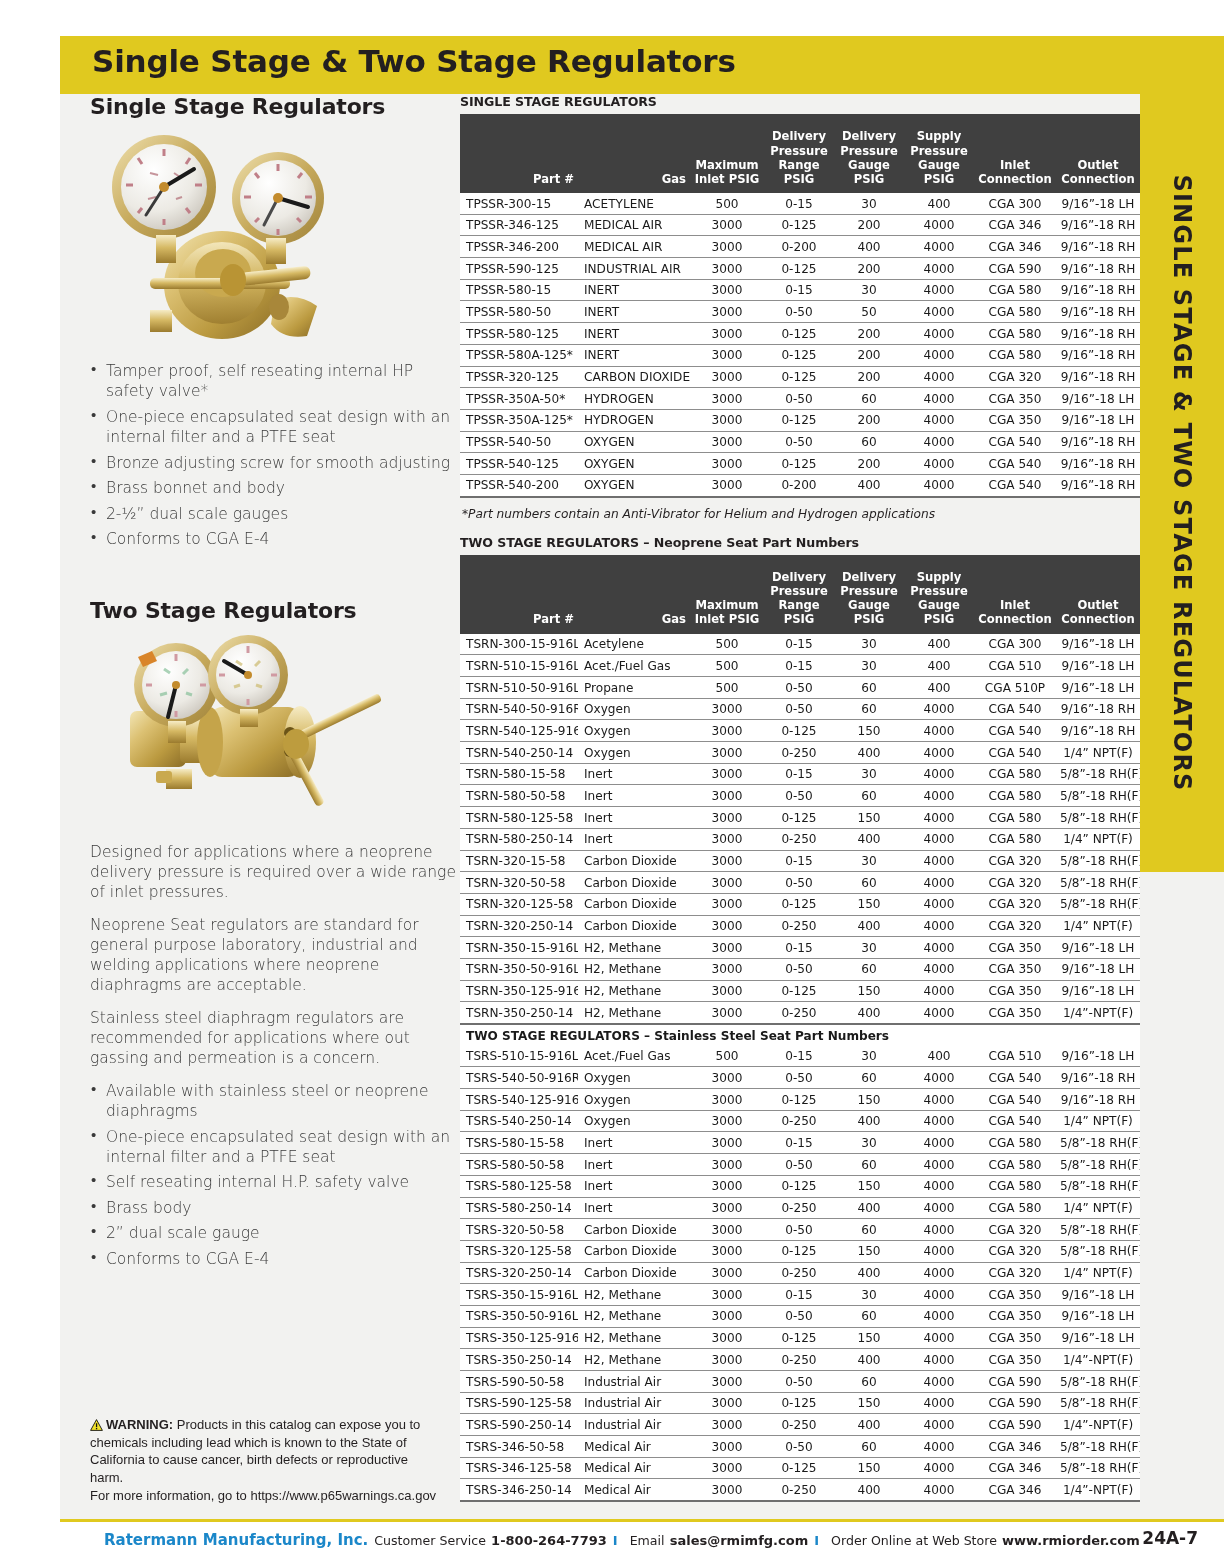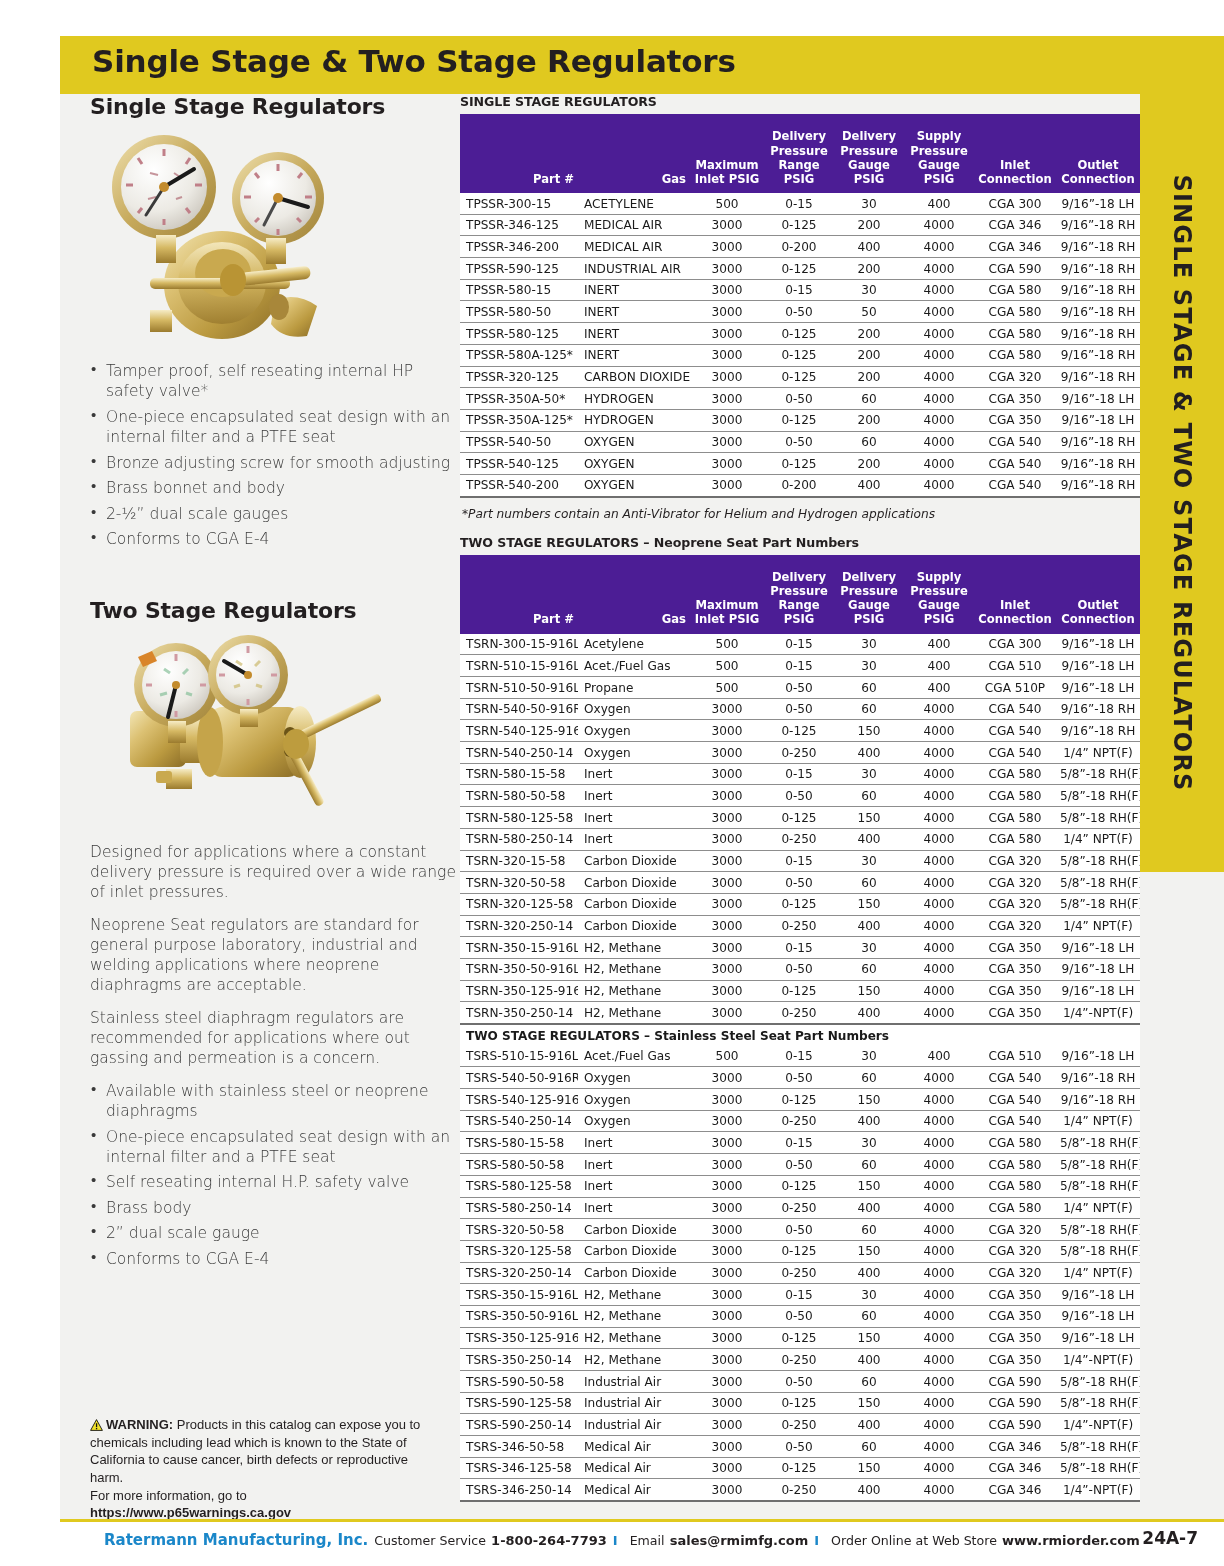--- a/index.html
+++ b/index.html
@@ -98,41 +98,41 @@
   
   .warn {
     position:absolute; left:30px; top:1322px; width:352px;
   }
   .warn-line {
     font-family:"Liberation Sans", sans-serif;
     font-size:13px; line-height:1.36; color:#231f20;
   }
   .warn-tri { display:inline-block; vertical-align:-2px; margin-right:3px; }
   .warn-label { font-weight:bold; }
-  .warn-url { font-weight:bold;margin-top:43px; }
+  .warn-url { font-weight:normal;margin-top:43px; }
 
   
   .right-col { position:absolute; left:400px; top:0px; width:680px; }
 
   .tbl-caption {
     font-family:"DejaVu Sans", sans-serif;
     font-size:12.6px; font-weight:bold; color:#231f20;
     margin:0 0 5px 0;
     letter-spacing:-0.1px;
   }
   .tbl-caption.spaced { margin-top:14px; }
 
   table.spec {
     border-collapse:collapse;
     width:680px;
     table-layout:fixed;
     font-family:"DejaVu Sans", sans-serif;
   }
   table.spec thead th {
-    background:#4c1d95;
+    background:#404040;
     color:#ffffff;
     font-size:11.6px;
     font-weight:bold;
     line-height:1.22;
     vertical-align:bottom;
     padding:6px 4px 7px 4px;
     text-align:center;
   }
   table.spec thead th.hl { text-align:right; padding-left:6px;margin-left:8px; }
   table.spec thead tr.tall th { height:66px; }
@@ -354,21 +354,21 @@
               <line x1="120" y1="58" x2="126" y2="56"></line>
               <line x1="148" y1="58" x2="142" y2="56"></line>
             </g>
             <line x1="134" y1="46" x2="110" y2="32" stroke="#1a1a1a" stroke-width="4" stroke-linecap="round"></line>
             <circle cx="134" cy="46" r="4" fill="#c38b2c"></circle>
             <rect x="126" y="80" width="18" height="18" fill="url(#gbrass2)"></rect>
           </g>
         </svg>
       </div>
 
-      <p class="body-para">Designed for applications where a constant delivery pressure is required over a wide range of inlet pressures.</p>
+      <p class="body-para">Designed for applications where a neoprene delivery pressure is required over a wide range of inlet pressures.</p>
       <p class="body-para">Neoprene Seat regulators are standard for general purpose laboratory, industrial and welding applications where neoprene diaphragms are acceptable.</p>
       <p class="body-para">Stainless steel diaphragm regulators are recommended for applications where out gassing and permeation is a concern.</p>
 
       <ul class="feat">
         <li>Available with stainless steel or neoprene diaphragms</li>
         <li>One-piece encapsulated seat design with an internal filter and a PTFE seat</li>
         <li>Self reseating internal H.P. safety valve</li>
         <li>Brass body</li>
         <li>2” dual scale gauge</li>
         <li>Conforms to CGA E-4</li>

